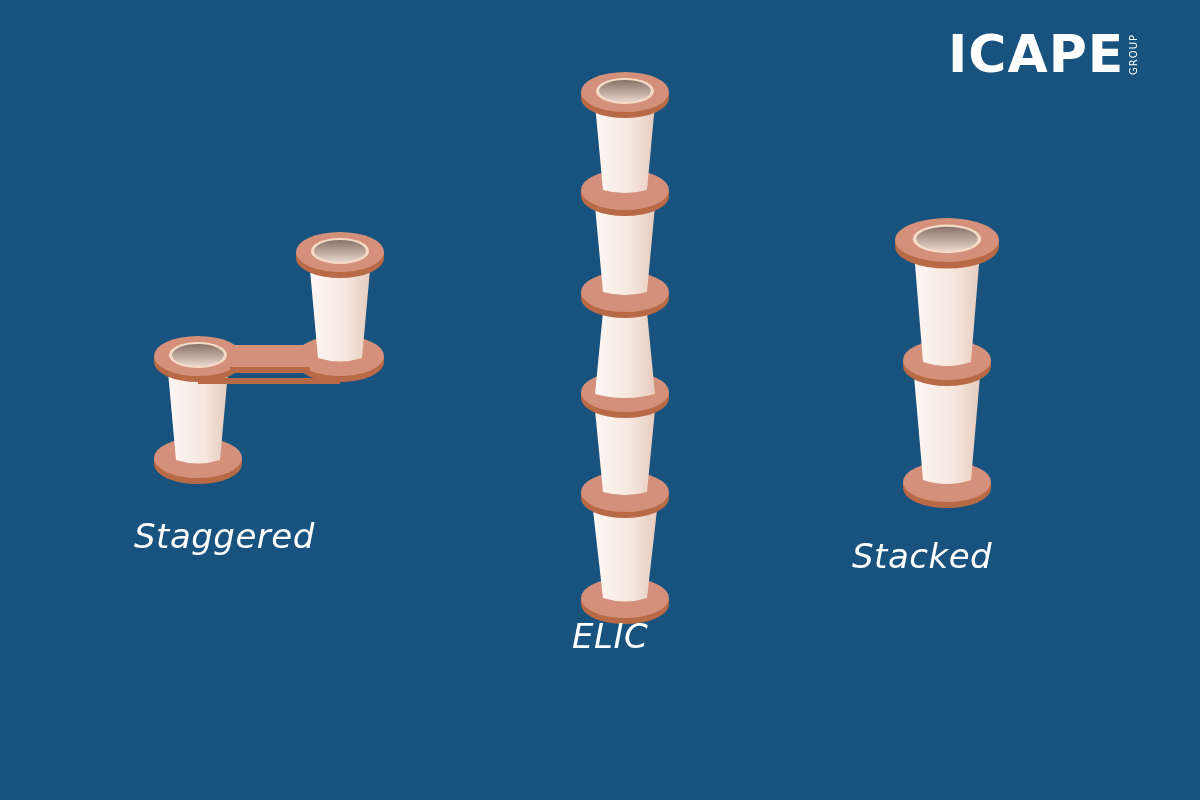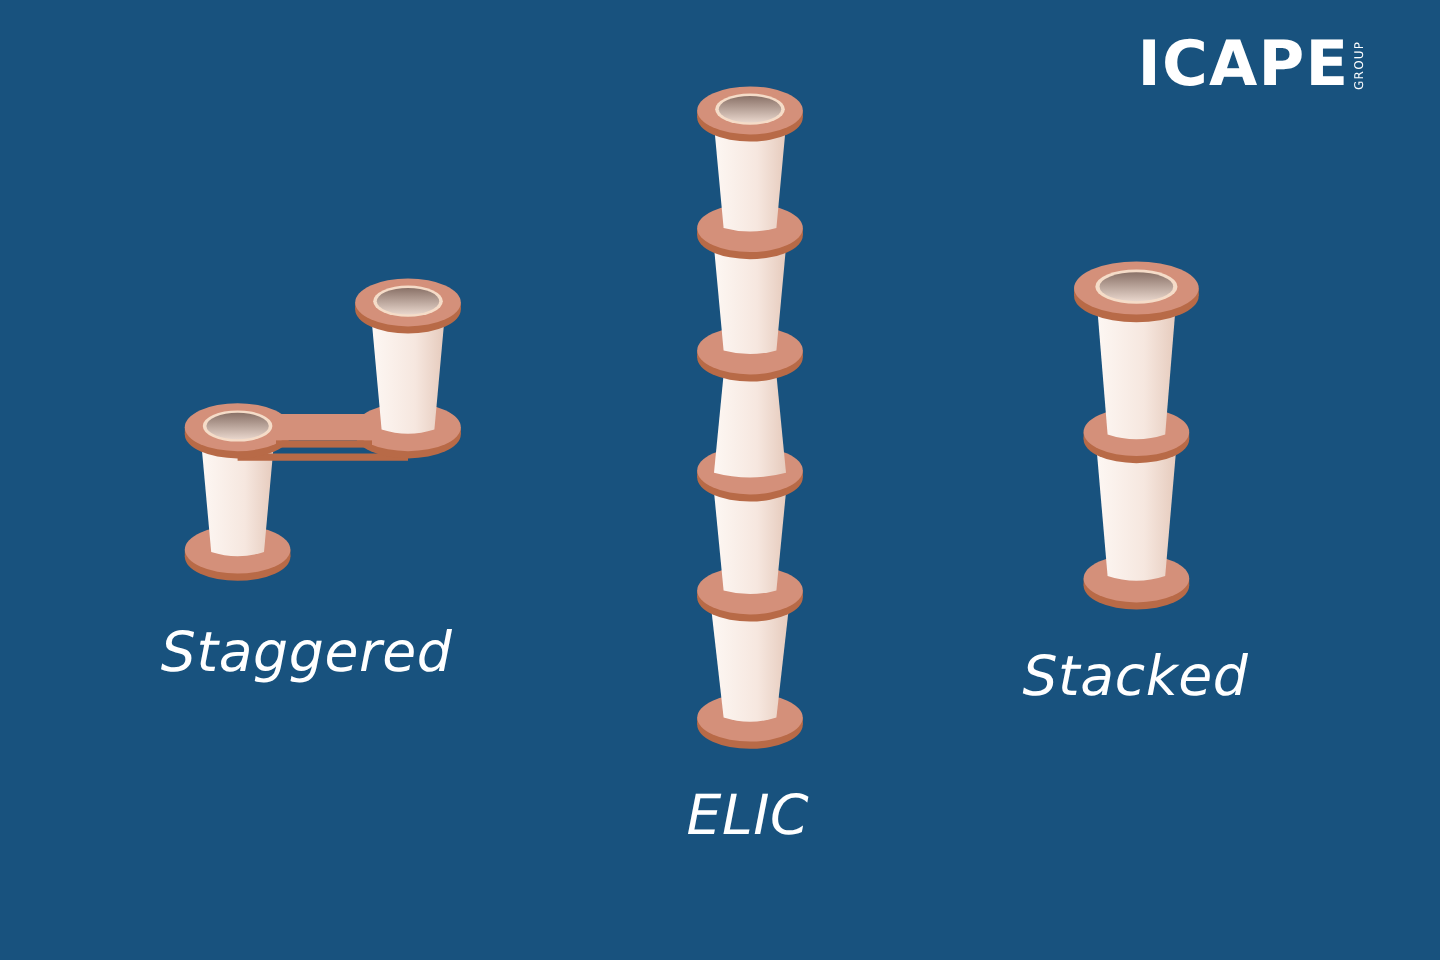--- a/index.html
+++ b/index.html
@@ -1,18 +1,18 @@
 <!DOCTYPE html>
 <html><head>
 <meta charset="utf-8">
 <style>
   html, body { margin: 0; padding: 0; }
   body { width: 1200px; height: 800px; background: #18527e; overflow: hidden; position: relative; font-family: "Liberation Sans", "DejaVu Sans", sans-serif; }
   #canvas { position: absolute; left: 0; top: 0; width: 1200px; height: 800px; }
-  .label { position: absolute; color: #ffffff; font-style: italic; font-size: 46px; font-family: "DejaVu Sans", "Liberation Sans", sans-serif; letter-spacing: 0.5px; text-align: right; }
+  .label { position: absolute; color: #ffffff; font-style: italic; font-size: 34px; font-family: "DejaVu Sans", "Liberation Sans", sans-serif; letter-spacing: 0.5px; text-align: right; }
   .logo { position: absolute; left: 948px; top: 26px; height: 56px; display: flex; align-items: center; color: #ffffff; }
   .logo-main { font-family: "DejaVu Sans", "Liberation Sans", sans-serif; font-weight: bold; font-size: 52px; letter-spacing: 1px; line-height: 1; }
   .logo-sub { writing-mode: vertical-rl; transform: rotate(180deg); font-size: 10px; letter-spacing: 1px; margin-left: 4px; font-family: "DejaVu Sans", sans-serif; }
 </style>
 </head>
 <body>
 
 <svg id="canvas" viewBox="0 0 1200 800" xmlns="http://www.w3.org/2000/svg">
   <defs>
     <linearGradient id="barrelGrad" x1="0" x2="1" y1="0" y2="0">
@@ -130,14 +130,14 @@
       </g>
   </g>
 </svg>
 
 <div class="logo">
   <span class="logo-main">ICAPE</span>
   <span class="logo-sub">GROUP</span>
 </div>
 
 <div class="label" style="left:134px; top:516px;">Staggered</div>
-<div class="label" style="left:572px; top:652px;font-style:italic;">ELIC</div>
+<div class="label" style="left:572px; top:616px;font-style:italic;">ELIC</div>
 <div class="label" style="left:852px; top:536px;">Stacked</div>
 
 </body></html>

